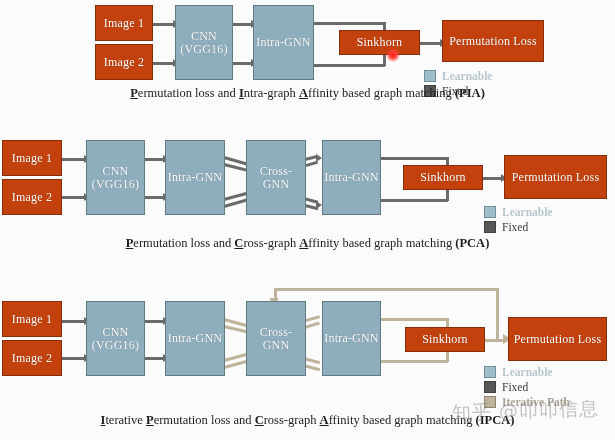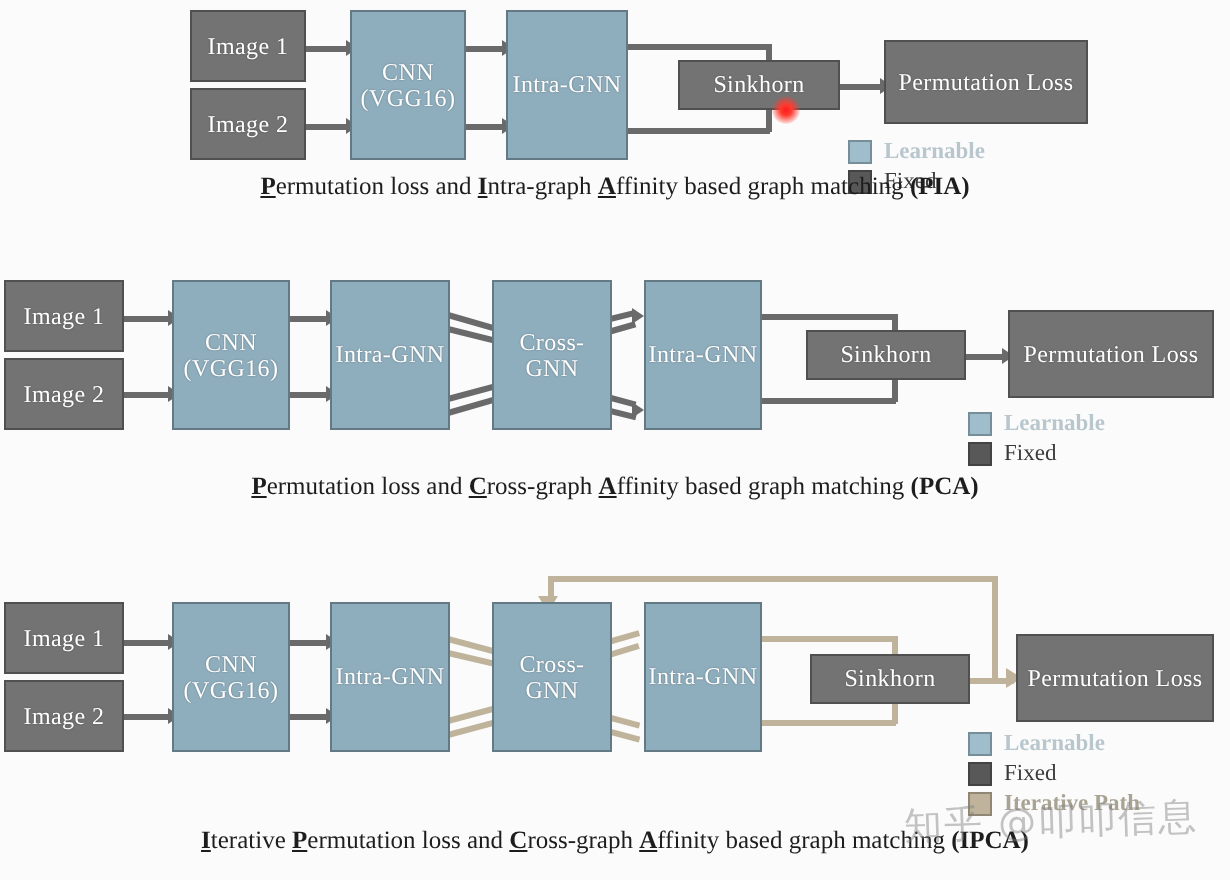--- a/index.html
+++ b/index.html
@@ -12,21 +12,21 @@
     box-sizing:border-box;
     display:flex;align-items:center;justify-content:center;
     text-align:center;
     color:#ffffff;
     font-family:"Liberation Serif",serif;
     line-height:1.02;
     letter-spacing:.2px;
     border:1px solid rgba(0,0,0,.30);
     text-shadow:0 0 1px rgba(0,0,0,.35);
   }
-  .node.fixed{background:#737373;}
+  .node.fixed{background:#c2410c;}
   .node.learn{background:#8FAEBD;}
   .node span{display:block;padding:0 1px;}
 
   
   .ln{position:absolute;background:#6a6a6a;}
   .ln.h{height:3px;}
   .ln.v{width:3px;}
 
   .arw{position:absolute;width:0;height:0;
        border-top:4px solid transparent;border-bottom:4px solid transparent;

